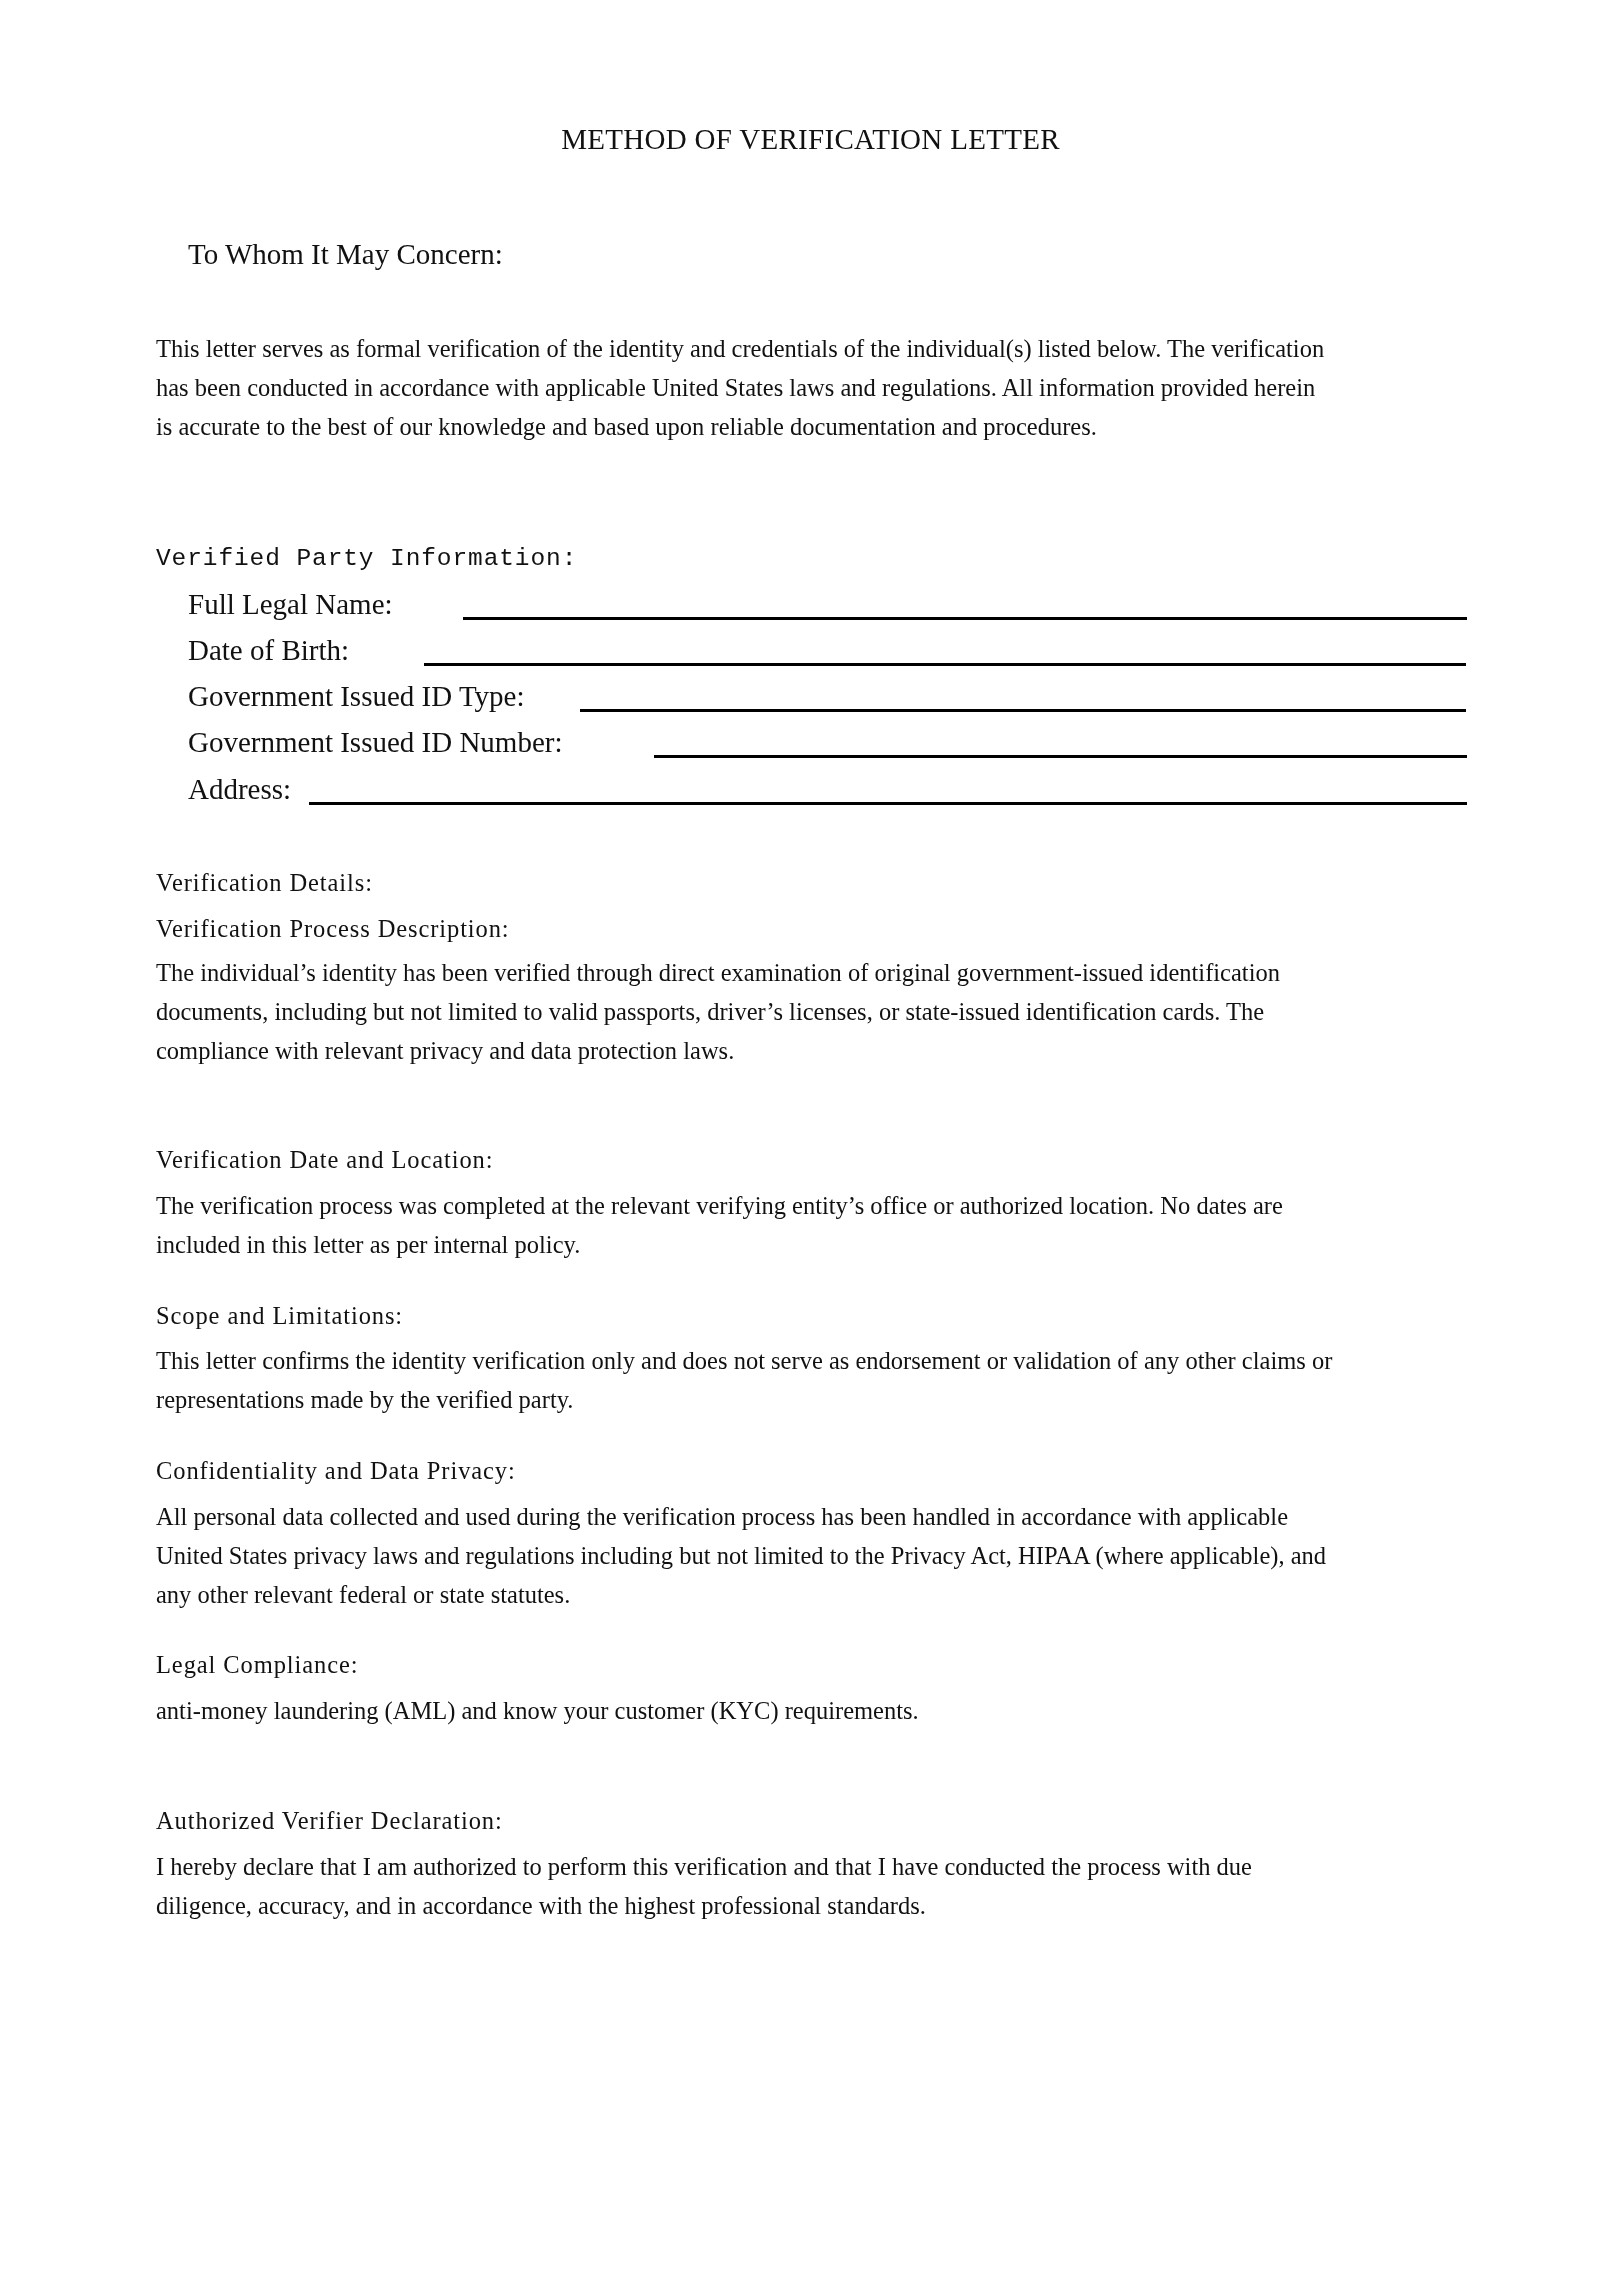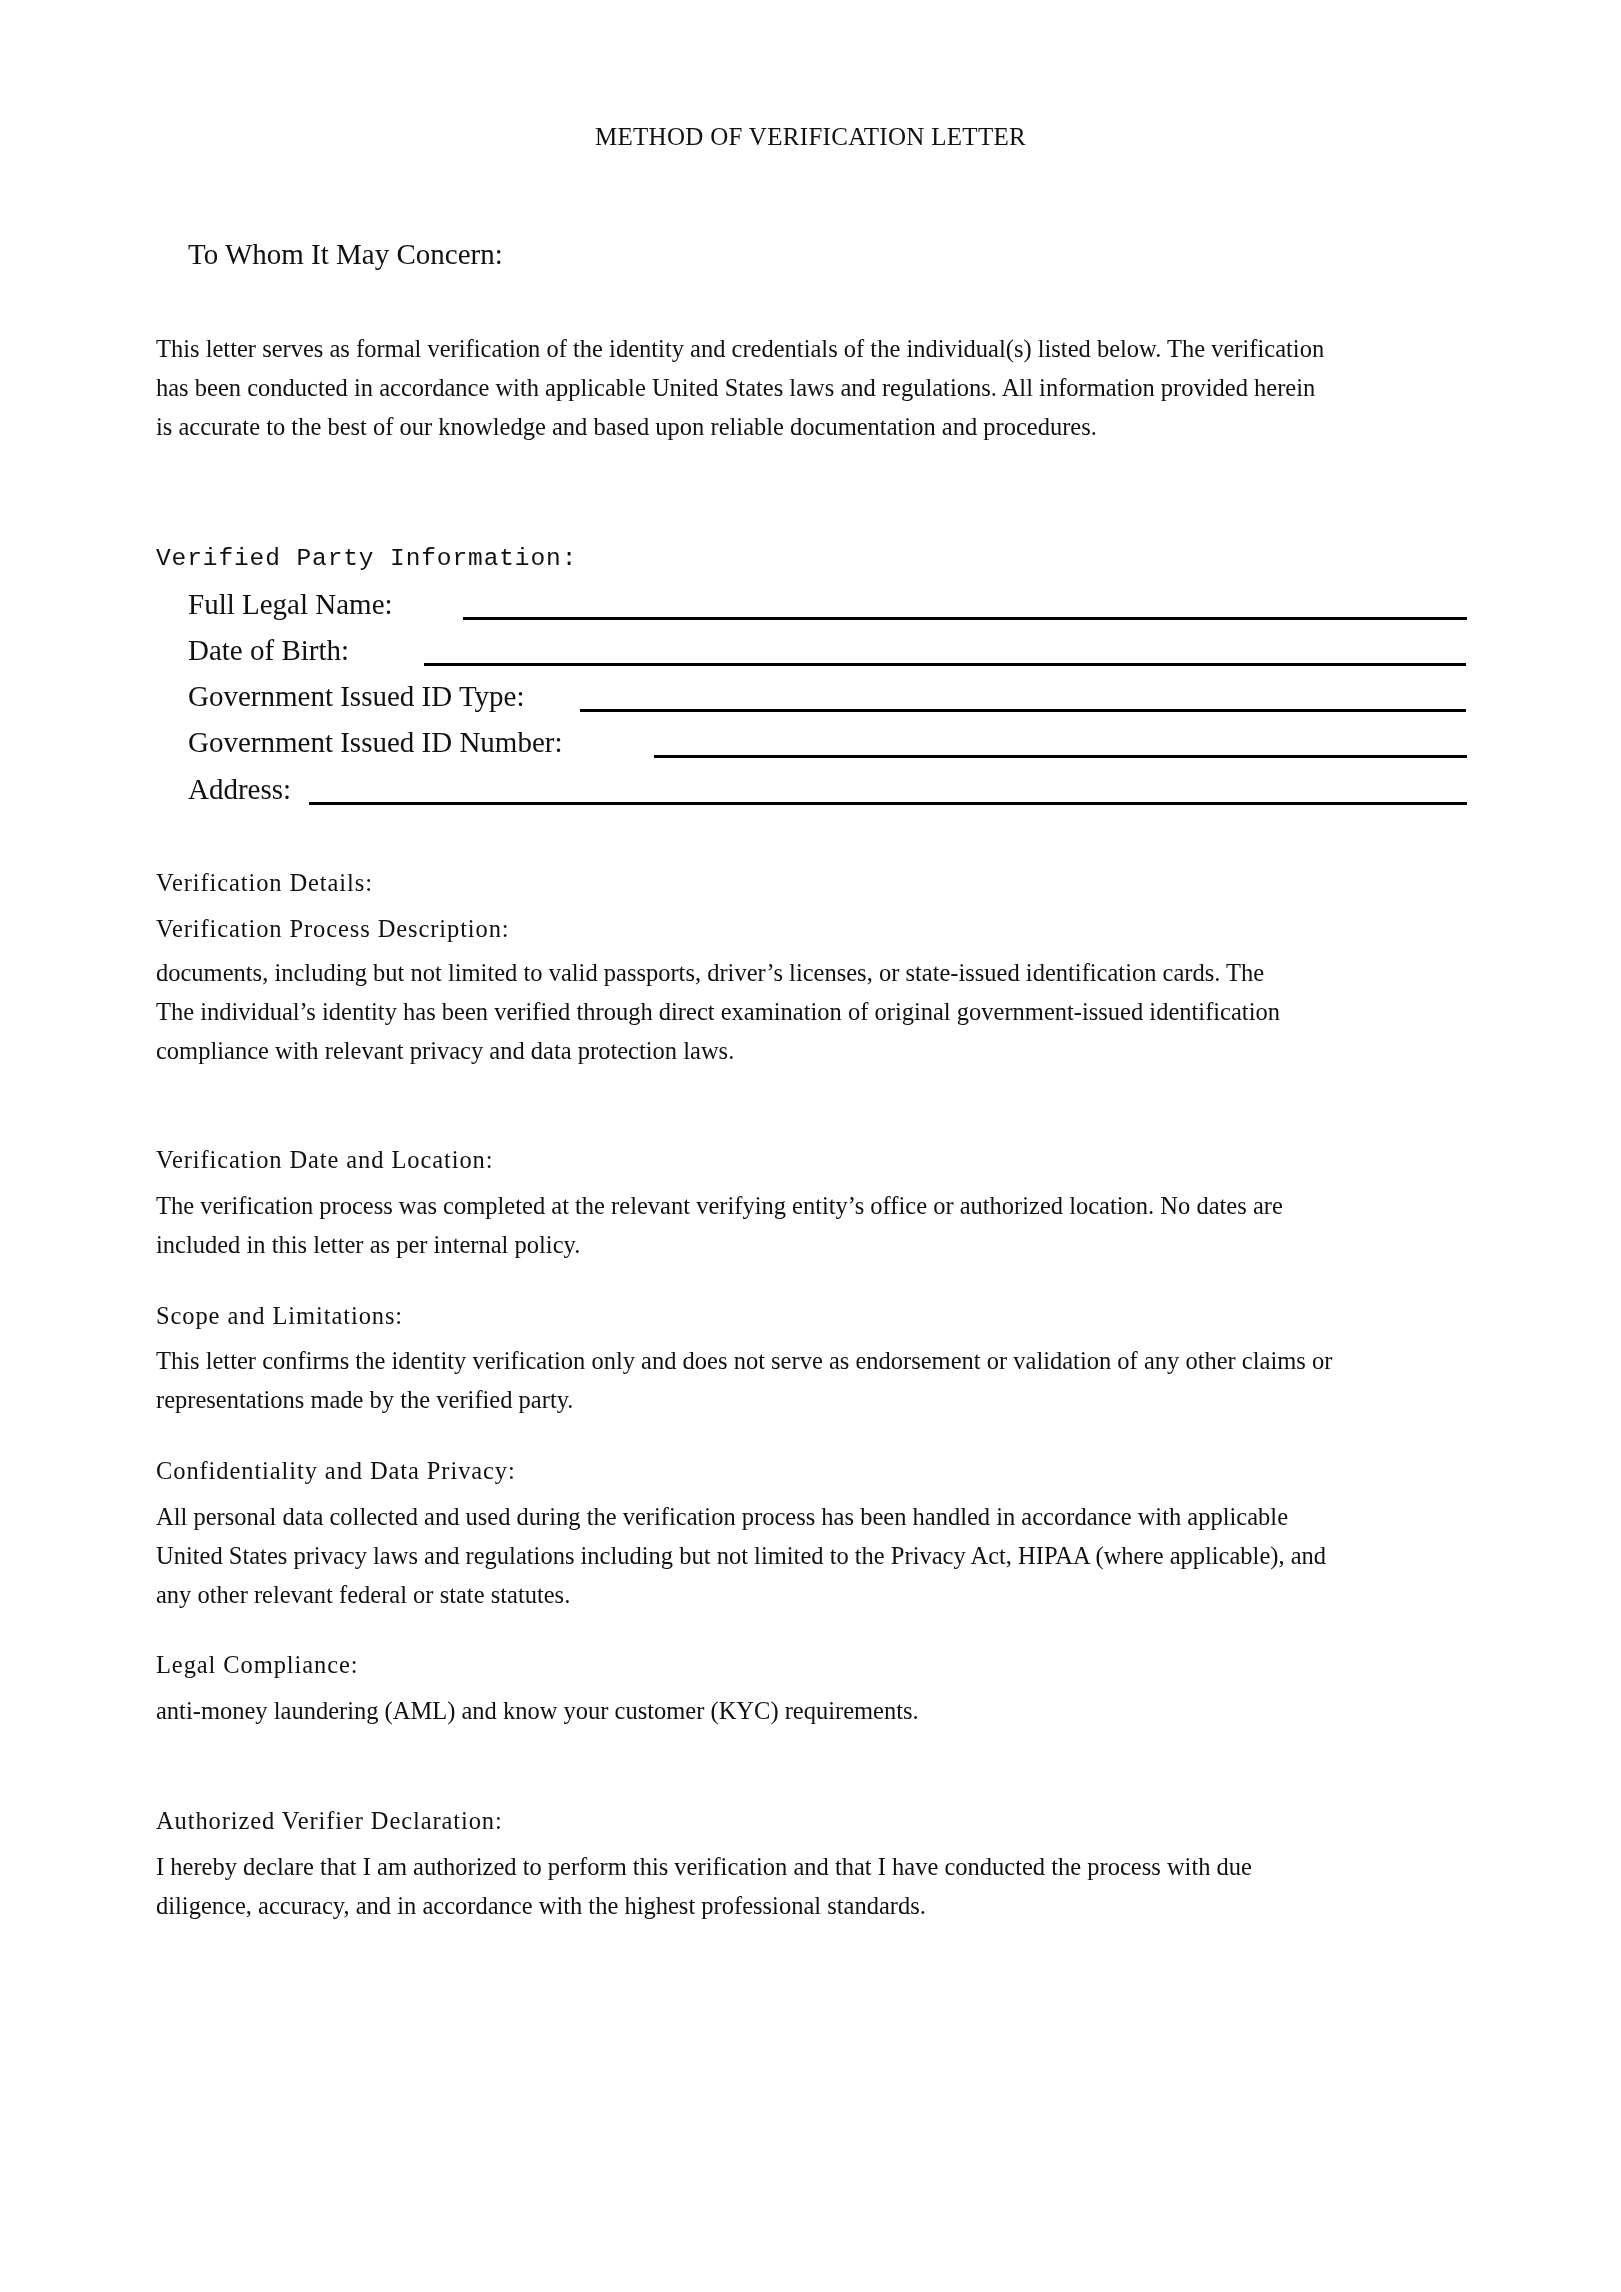--- a/index.html
+++ b/index.html
@@ -4,21 +4,21 @@
 <style>
   html, body { margin: 0; padding: 0; background: #ffffff; }
   body {
     width: 1621px; height: 2293px; position: relative; overflow: hidden;
     font-family: "Liberation Serif", "DejaVu Serif", serif;
     color: #111111;
   }
   .page { position: absolute; left: 0; top: 0; width: 1621px; height: 2293px; }
   .title {
     position: absolute; left: 0; width: 1621px; top: 123px;
-    text-align: center; font-size: 25px; letter-spacing: 0.3px;
+    text-align: center; font-size: 29px; letter-spacing: 0.3px;
   }
   .txt { position: absolute; left: 156px; font-size: 29px; line-height: 39px; white-space: nowrap; margin-left: 32px; }
   .para { position: absolute; left: 156px; width: 1323px; font-size: 24.5px; line-height: 39px; }
   .para span { display: block; white-space: nowrap; }
   .heading { position: absolute; left: 156px; font-size: 24.5px; line-height: 39px; letter-spacing: 0.9px; white-space: nowrap; }
   .field-line { position: absolute; height: 2.9px; background: #000; }
 </style>
 </head>
 <body>
 
@@ -48,22 +48,22 @@
   <div class="txt" style="top:723px;">Government Issued ID Number:</div>
   <div class="field-line" style="left:654px; width:813px; top:755px;"></div>
 
   <div class="txt" style="top:770px;text-align:right;">Address:</div>
   <div class="field-line" style="left:309px; width:1158px; top:802px;"></div>
 
   <div class="heading" style="top:863px;">Verification Details:</div>
 
   <div class="heading" style="top:909px;">Verification Process Description:</div>
   <div class="para" style="top:953px;">
+    <span>The individual’s identity has been verified through direct examination of original government-issued identification</span>
     <span>documents, including but not limited to valid passports, driver’s licenses, or state-issued identification cards. The</span>
-    <span>The individual’s identity has been verified through direct examination of original government-issued identification</span>
     <span>compliance with relevant privacy and data protection laws.</span>
   </div>
 
   <div class="heading" style="top:1140px;">Verification Date and Location:</div>
   <div class="para" style="top:1186px;">
     <span>The verification process was completed at the relevant verifying entity’s office or authorized location. No dates are</span>
     <span>included in this letter as per internal policy.</span>
   </div>
 
   <div class="heading" style="top:1296px;">Scope and Limitations:</div>

